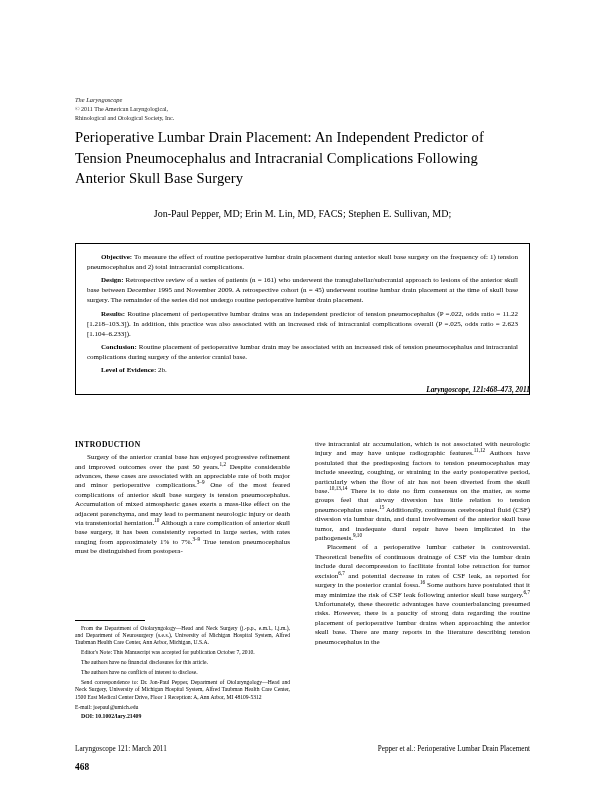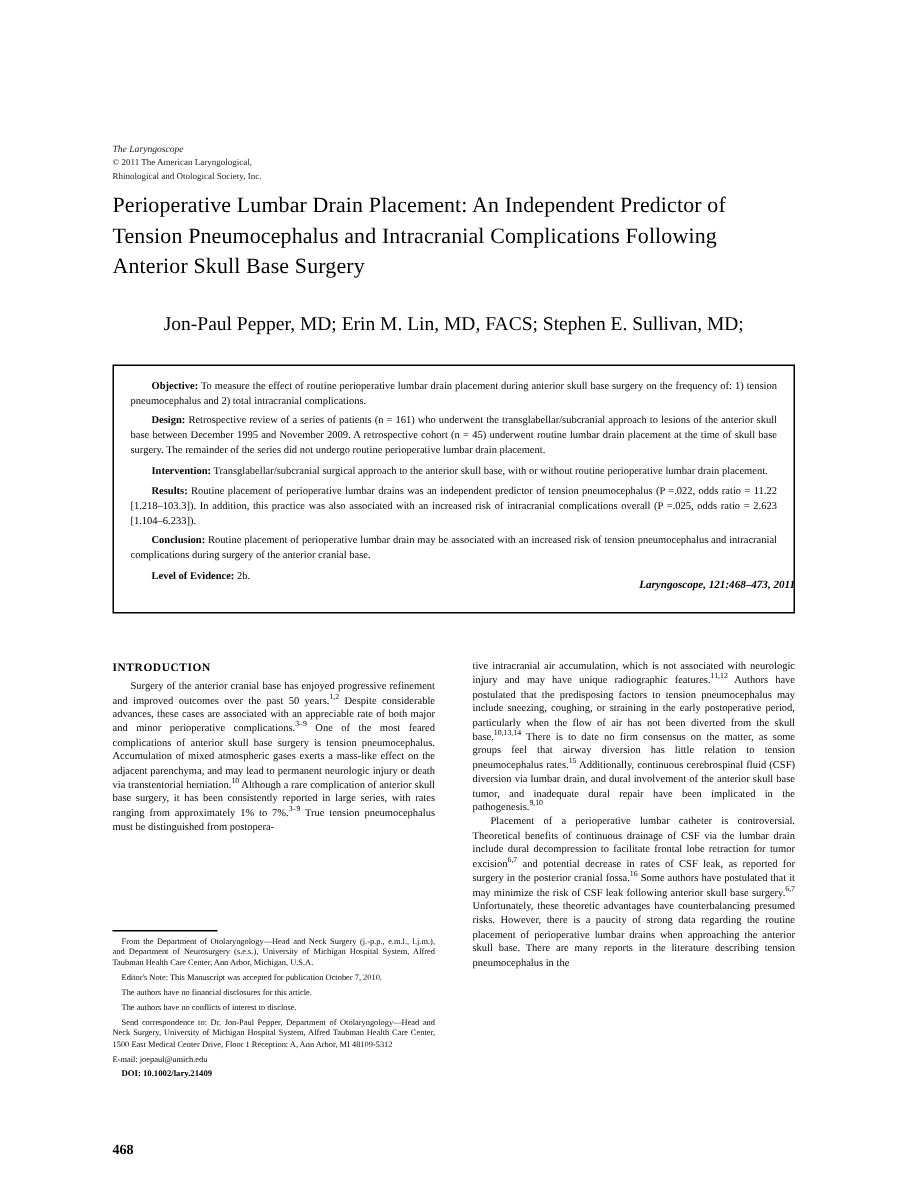--- a/index.html
+++ b/index.html
@@ -47,21 +47,21 @@
     font-weight: normal;
     line-height: 1.42;
     letter-spacing: 0.1px;
   }
   .authors {
     position: absolute;
     left: 75px;
     top: 205px;
     width: 455px;
     text-align: center;
-    font-size: 13px;
+    font-size: 10px;
     line-height: 1.75;
   }
   .abstract-box {
     position: absolute;
     left: 75px;
     top: 243px;
     width: 455px;
     box-sizing: border-box;
     border: 0.8px solid #000;
     padding: 9px 11px 8px 11px;
@@ -174,21 +174,20 @@
 
   <h1 class="title">Perioperative Lumbar Drain Placement: An Independent Predictor of Tension Pneumocephalus and Intracranial Complications Following Anterior Skull Base Surgery</h1>
 
   <div class="authors">
     <div>Jon-Paul Pepper, MD; Erin M. Lin, MD, FACS; Stephen E. Sullivan, MD;</div>
   </div>
 
   <div class="abstract-box">
     <p><span class="lead">Objective:</span><span> To measure the effect of routine perioperative lumbar drain placement during anterior skull base surgery on the frequency of: 1) tension pneumocephalus and 2) total intracranial complications.</span></p>
     <p><span class="lead">Design:</span><span> Retrospective review of a series of patients (n = 161) who underwent the transglabellar/subcranial approach to lesions of the anterior skull base between December 1995 and November 2009. A retrospective cohort (n = 45) underwent routine lumbar drain placement at the time of skull base surgery. The remainder of the series did not undergo routine perioperative lumbar drain placement.</span></p>
-    <p><span class="lead">Intervention:</span><span> Transglabellar/subcranial surgical approach to the anterior skull base, with or without routine perioperative lumbar drain placement.</span></p>
     <p><span class="lead">Results:</span><span> Routine placement of perioperative lumbar drains was an independent predictor of tension pneumocephalus (P =.022, odds ratio = 11.22 [1.218–103.3]). In addition, this practice was also associated with an increased risk of intracranial complications overall (P =.025, odds ratio = 2.623 [1.104–6.233]).</span></p>
     <p><span class="lead">Conclusion:</span><span> Routine placement of perioperative lumbar drain may be associated with an increased risk of tension pneumocephalus and intracranial complications during surgery of the anterior cranial base.</span></p>
     <p class="kw"><span class="lead">Level of Evidence:</span><span> 2b.</span></p>
   </div>
 
   <div class="cite">Laryngoscope, 121:468–473, 2011</div>
 
   <div class="columns">
     <div class="col left">
       <div class="sec-head">INTRODUCTION</div>
@@ -204,15 +203,19 @@
     <div class="rule"></div>
     <p>From the Department of Otolaryngology—Head and Neck Surgery (j.-p.p., e.m.l., l.j.m.), and Department of Neurosurgery (s.e.s.), University of Michigan Hospital System, Alfred Taubman Health Care Center, Ann Arbor, Michigan, U.S.A.</p>
     <p>Editor's Note: This Manuscript was accepted for publication October 7, 2010.</p>
     <p>The authors have no financial disclosures for this article.</p>
     <p>The authors have no conflicts of interest to disclose.</p>
     <p>Send correspondence to: Dr. Jon-Paul Pepper, Department of Otolaryngology—Head and Neck Surgery, University of Michigan Hospital System, Alfred Taubman Health Care Center, 1500 East Medical Center Drive, Floor 1 Reception: A, Ann Arbor, MI 48109-5312</p>
     <p class="ni">E-mail: joepaul@umich.edu</p>
     <p class="doi">DOI: 10.1002/lary.21409</p>
   </div>
 
+  <div class="footer">
+    <span class="left">Laryngoscope 121: March 2011</span>
+    <span class="right">Pepper et al.: Perioperative Lumbar Drain Placement</span>
+  </div>
   <div class="pageno">468</div>
 
 </div>
 
 </body></html>

